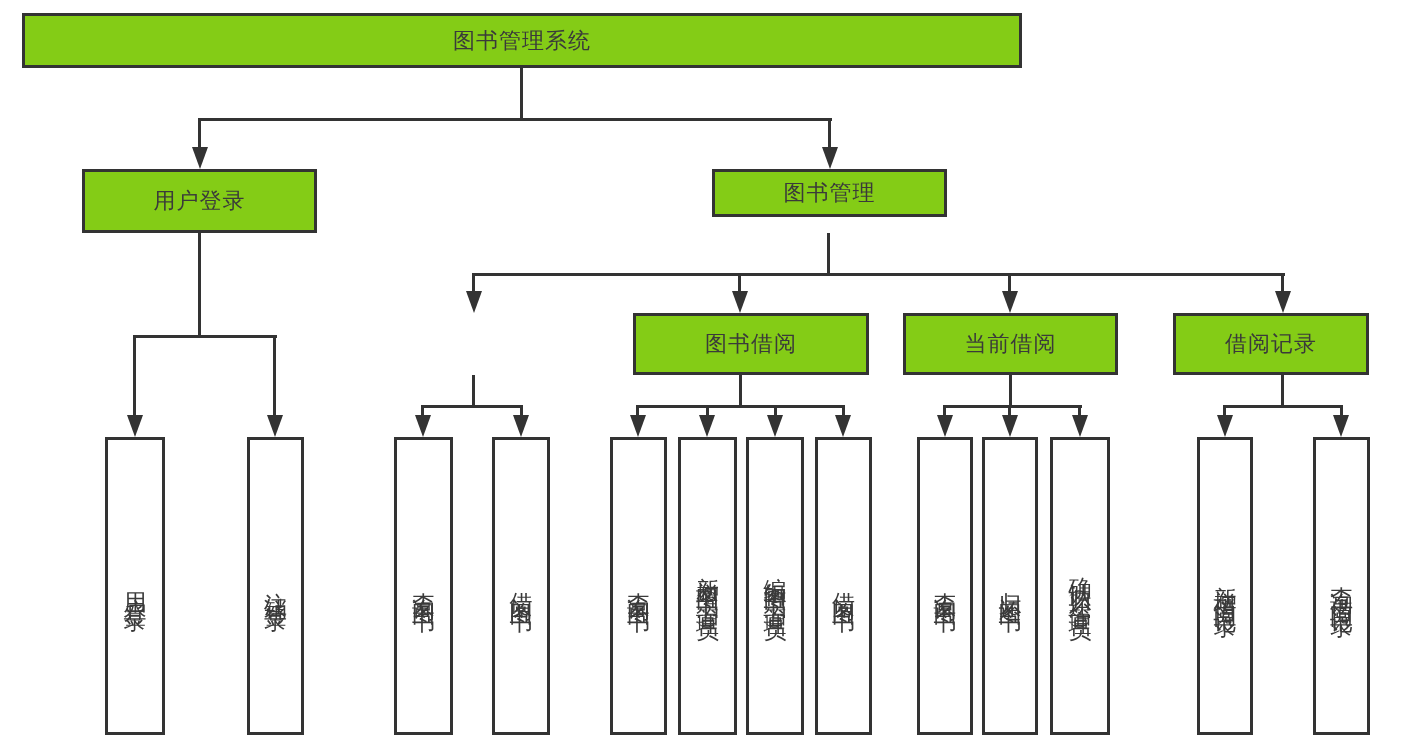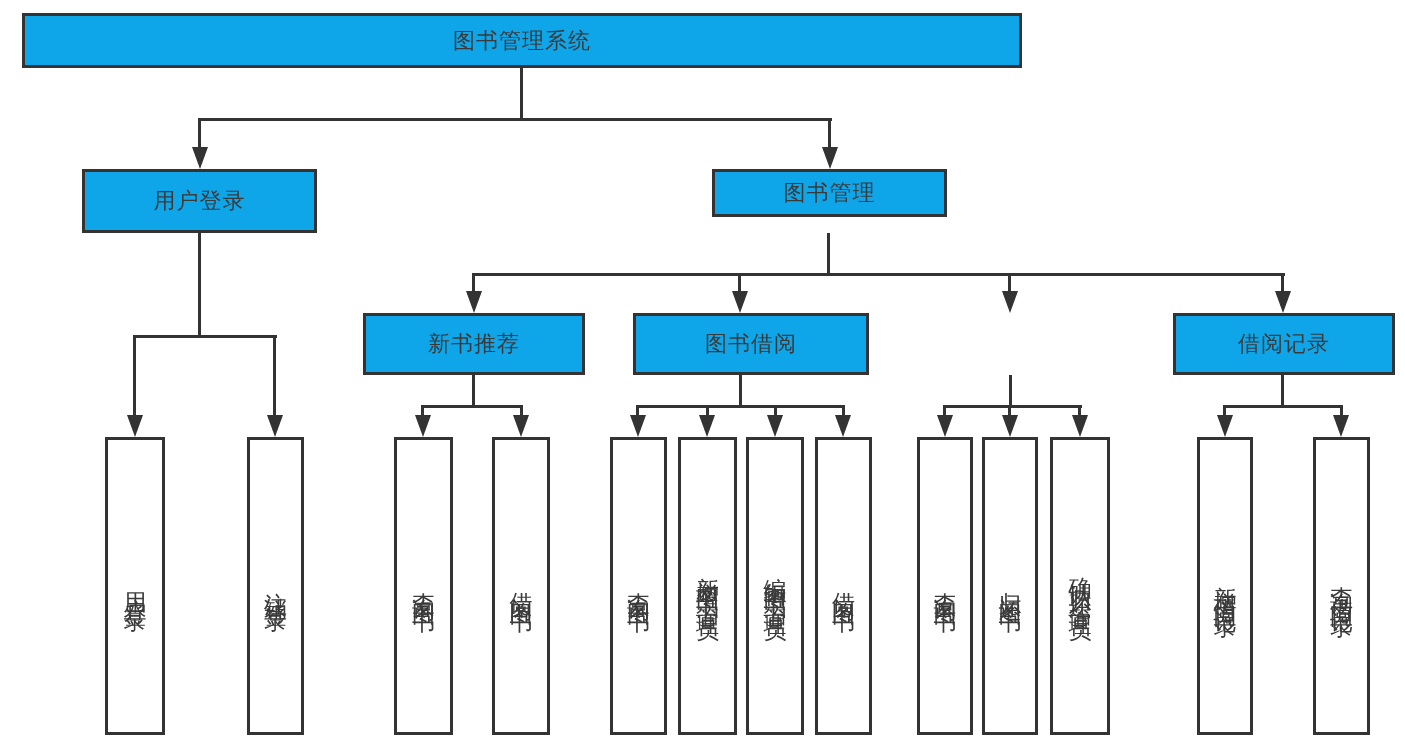--- a/index.html
+++ b/index.html
@@ -2,21 +2,21 @@
 <html><head>
 <meta charset="utf-8">
 <style>
   html,body{margin:0;padding:0;background:#ffffff;}
   .canvas{
     position:relative;width:1405px;height:747px;background:#ffffff;overflow:hidden;
     font-family:"Liberation Sans","DejaVu Sans",sans-serif;color:#3a3a3a;
   }
   
   .node{
-    position:absolute;box-sizing:border-box;border:3px solid #333333;background:#0ea5e9;
+    position:absolute;box-sizing:border-box;border:3px solid #333333;background:#84cc16;
     display:flex;align-items:center;justify-content:center;
     font-size:22px;letter-spacing:1px;color:#3a3a3a;white-space:nowrap;
   }
   .leaf{
     position:absolute;box-sizing:border-box;border:3px solid #333333;background:#ffffff;
     display:flex;align-items:center;justify-content:center;
   }
   .leaf span{
     writing-mode:vertical-rl;text-orientation:mixed;
     font-size:23px;letter-spacing:6px;line-height:1;color:#3a3a3a;
@@ -60,23 +60,23 @@
   <div class="h" style="left:472px;top:273px;width:813px;"></div>
   <div class="v" style="left:472px;top:273px;height:20px;"></div>
   <div class="a" style="left:466px;top:291px;"></div>
   <div class="v" style="left:738px;top:273px;height:20px;"></div>
   <div class="a" style="left:732px;top:291px;"></div>
   <div class="v" style="left:1008px;top:273px;height:20px;"></div>
   <div class="a" style="left:1002px;top:291px;"></div>
   <div class="v" style="left:1281px;top:273px;height:20px;"></div>
   <div class="a" style="left:1275px;top:291px;"></div>
 
-  <div class="node" style="left:363px;top:313px;width:222px;height:62px;">新书推荐</div>
   <div class="node" style="left:633px;top:313px;width:236px;height:62px;">图书借阅</div>
-  <div class="node" style="left:1173px;top:313px;width:222px;height:62px;">借阅记录</div>
+  <div class="node" style="left:903px;top:313px;width:215px;height:62px;">当前借阅</div>
+  <div class="node" style="left:1173px;top:313px;width:196px;height:62px;">借阅记录</div>
 
   <div class="v" style="left:472px;top:375px;height:32px;"></div>
   <div class="h" style="left:421px;top:405px;width:102px;"></div>
   <div class="v" style="left:421px;top:405px;height:12px;"></div>
   <div class="a" style="left:415px;top:415px;"></div>
   <div class="v" style="left:520px;top:405px;height:12px;"></div>
   <div class="a" style="left:513px;top:415px;"></div>
 
   <div class="v" style="left:739px;top:375px;height:32px;"></div>
   <div class="h" style="left:636px;top:405px;width:209px;"></div>

